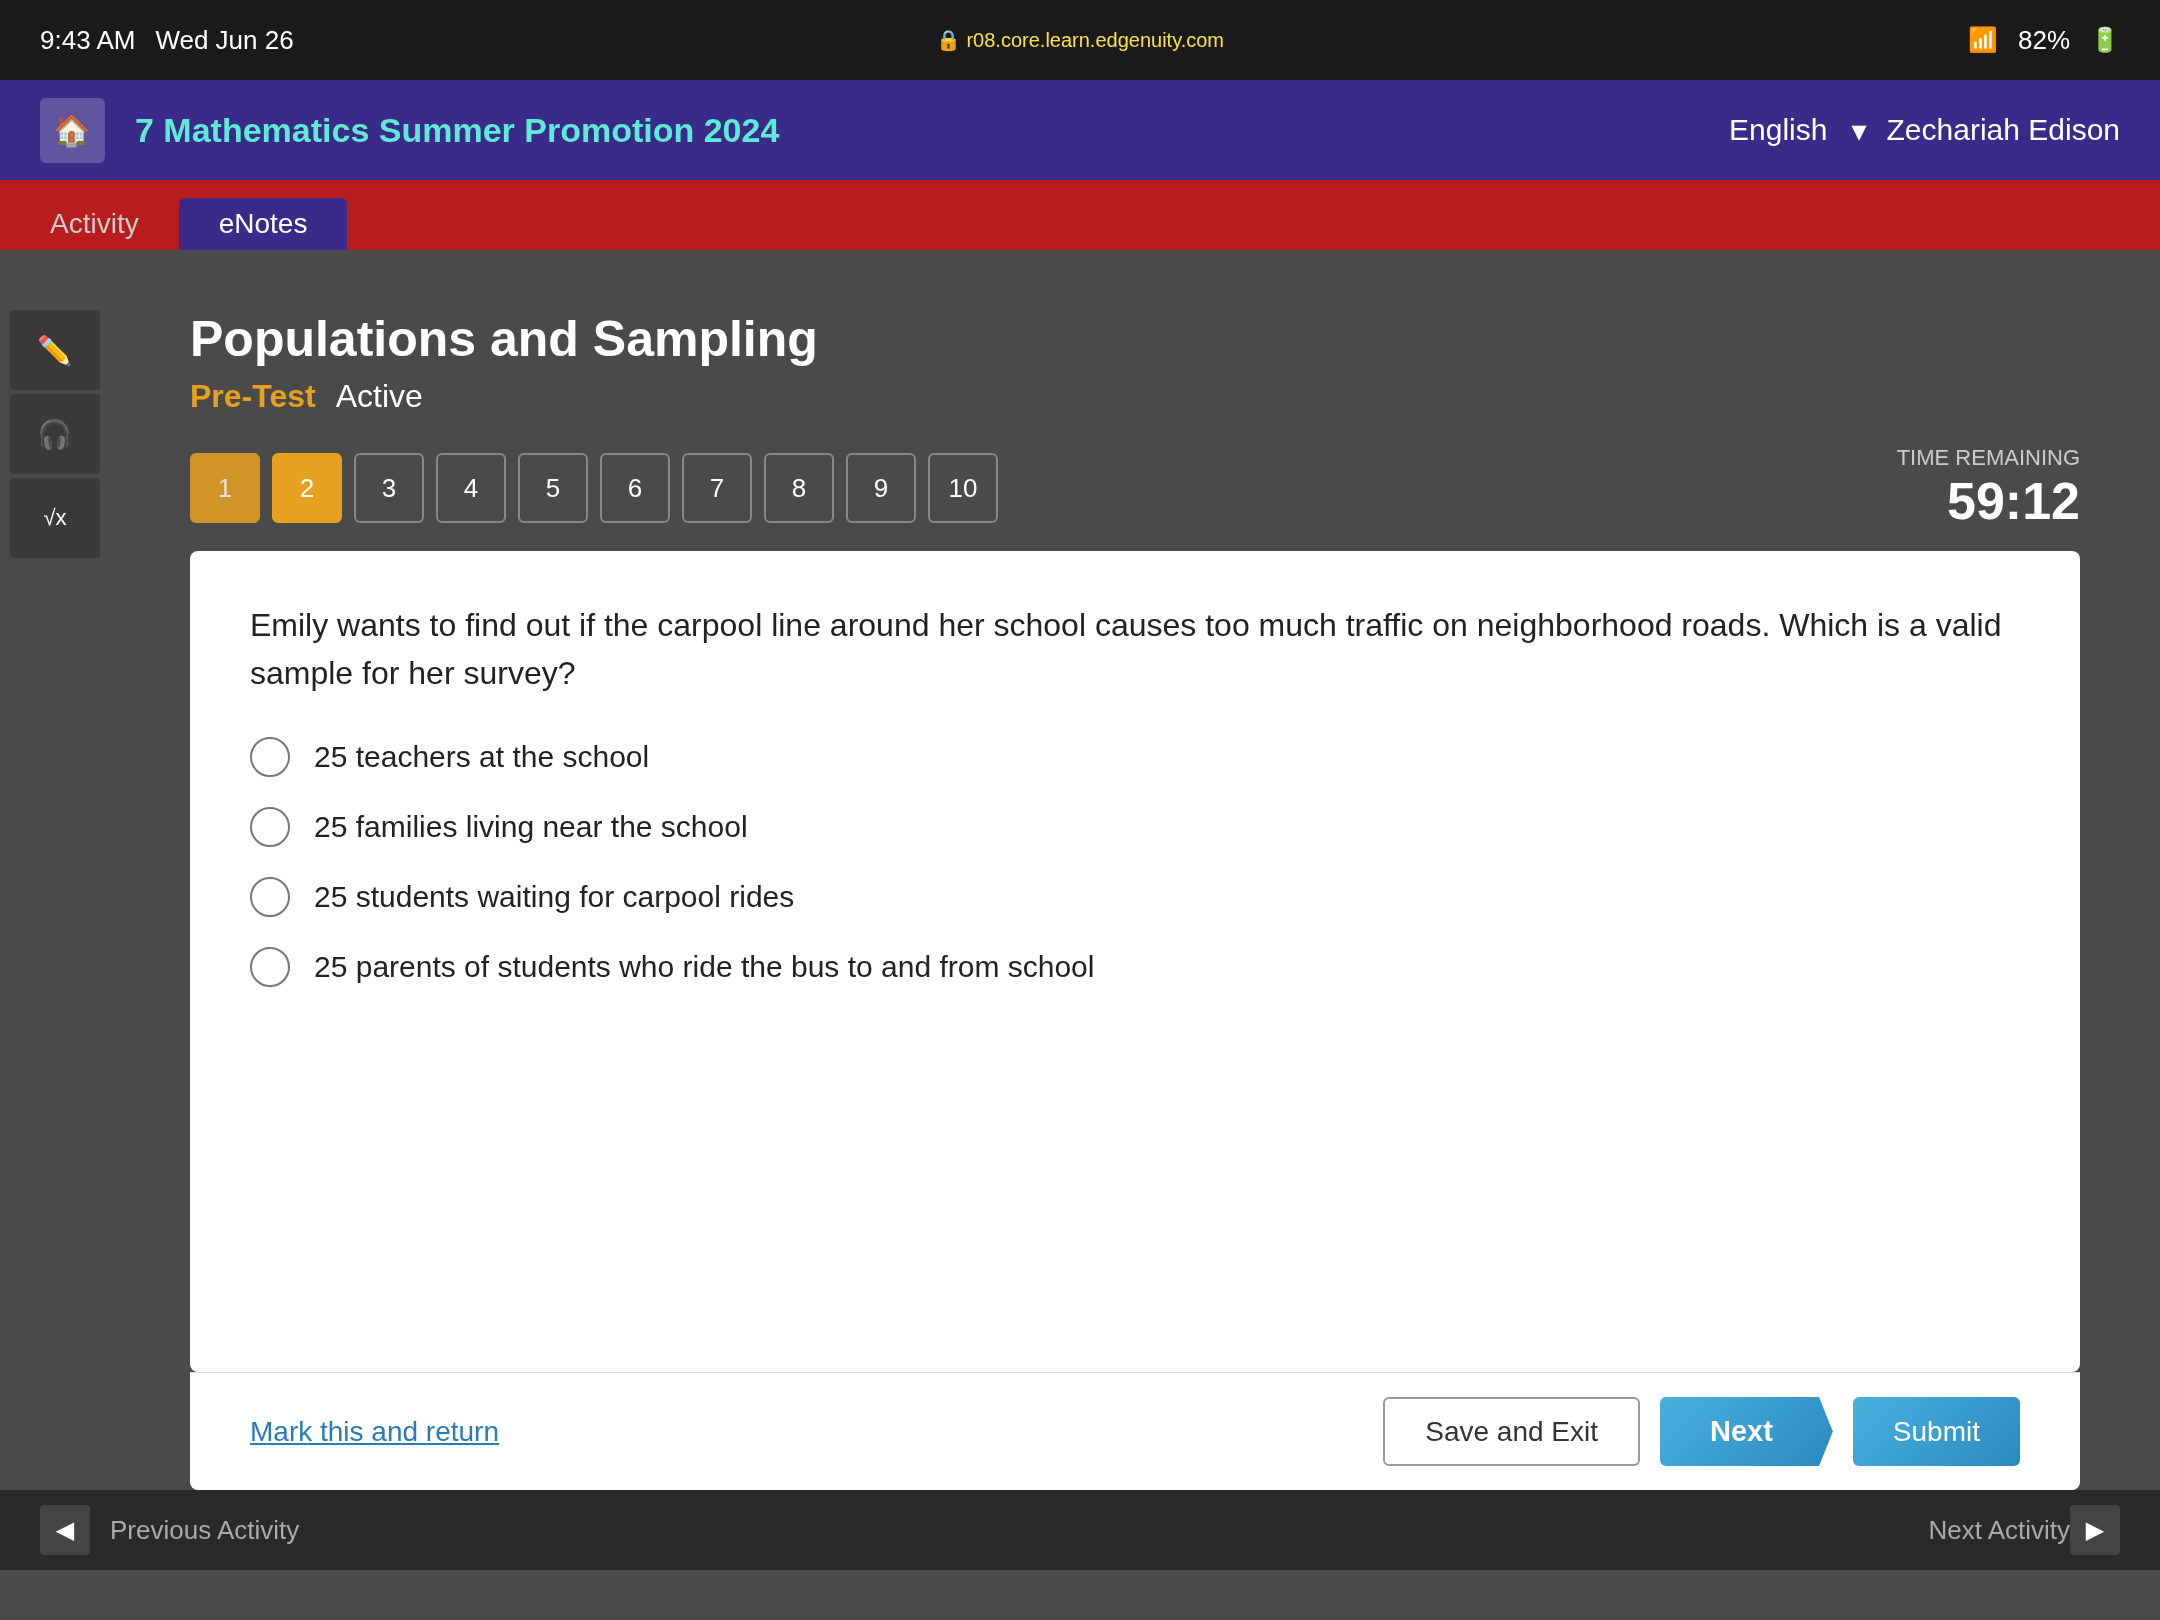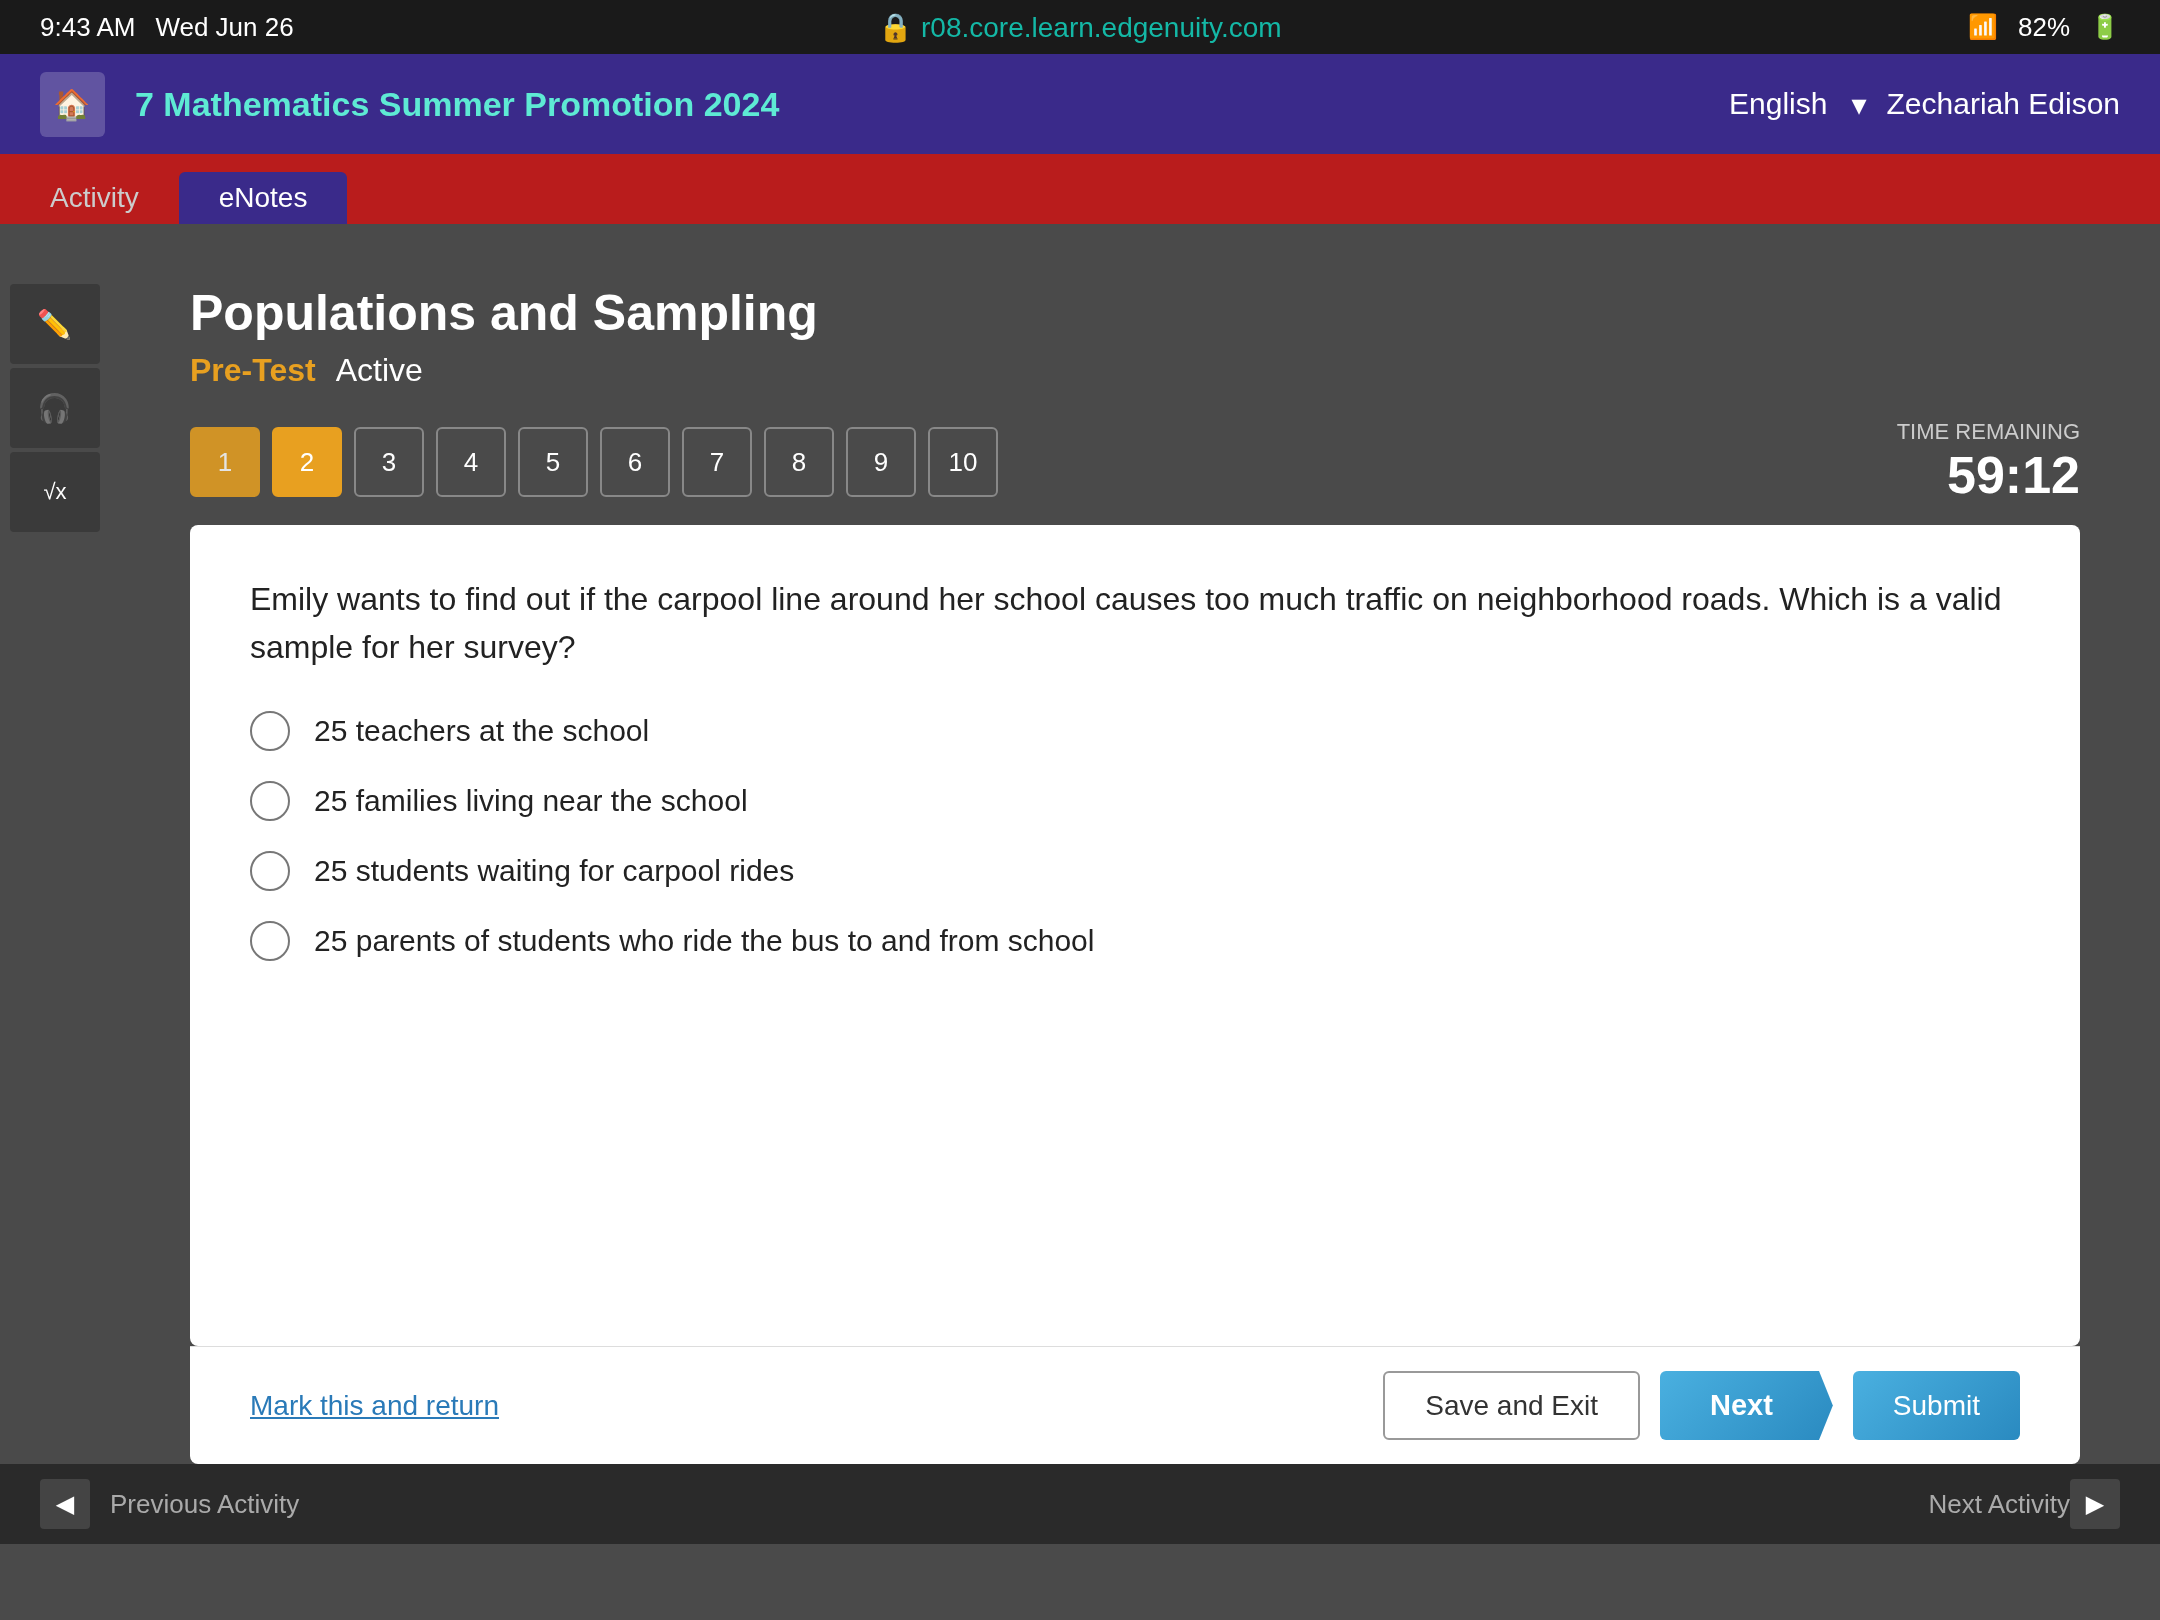--- a/index.html
+++ b/index.html
@@ -13,25 +13,25 @@
     }
 
     
     .status-bar {
       background: #1a1a1a;
       color: white;
       display: flex;
       justify-content: space-between;
       align-items: center;
       padding: 0 40px;
-      height: 54px;
+      height: 80px;
       font-size: 26px;
     }
     .status-bar-left { display: flex; align-items: center; gap: 20px; }
-    .status-bar-center { position: absolute; left: 50%; transform: translateX(-50%); font-size: 28px; color: #14b8a6; }
+    .status-bar-center { position: absolute; left: 50%; transform: translateX(-50%); font-size: 20px; color: #fde047; }
     .status-bar-right { display: flex; align-items: center; gap: 20px; }
     .wifi-icon, .battery-icon { font-size: 24px; }
 
     
     .nav-header {
       background: #3a2a8a;
       color: white;
       display: flex;
       align-items: center;
       height: 100px;

